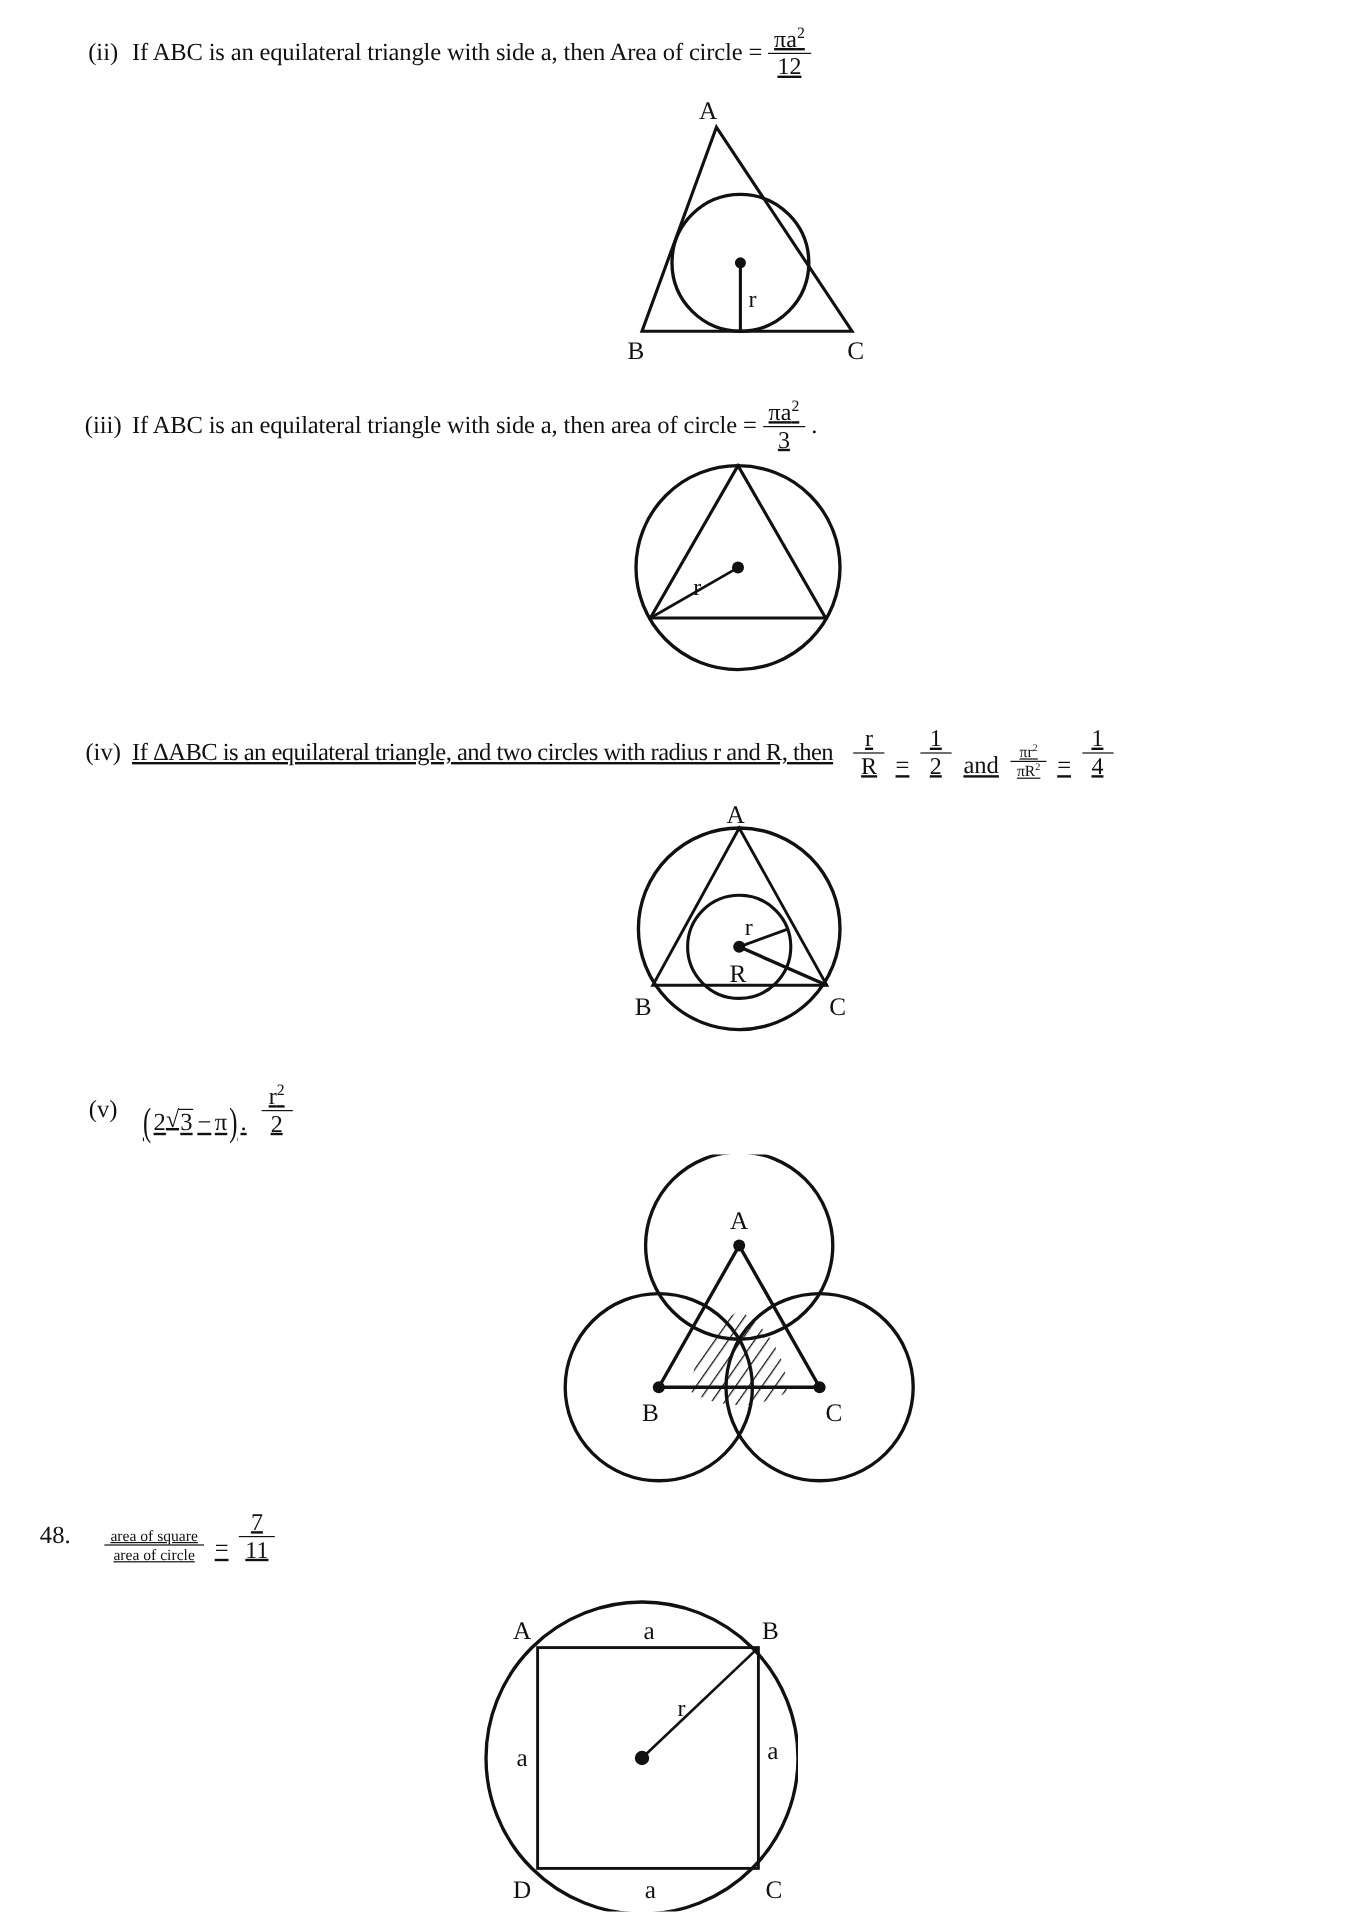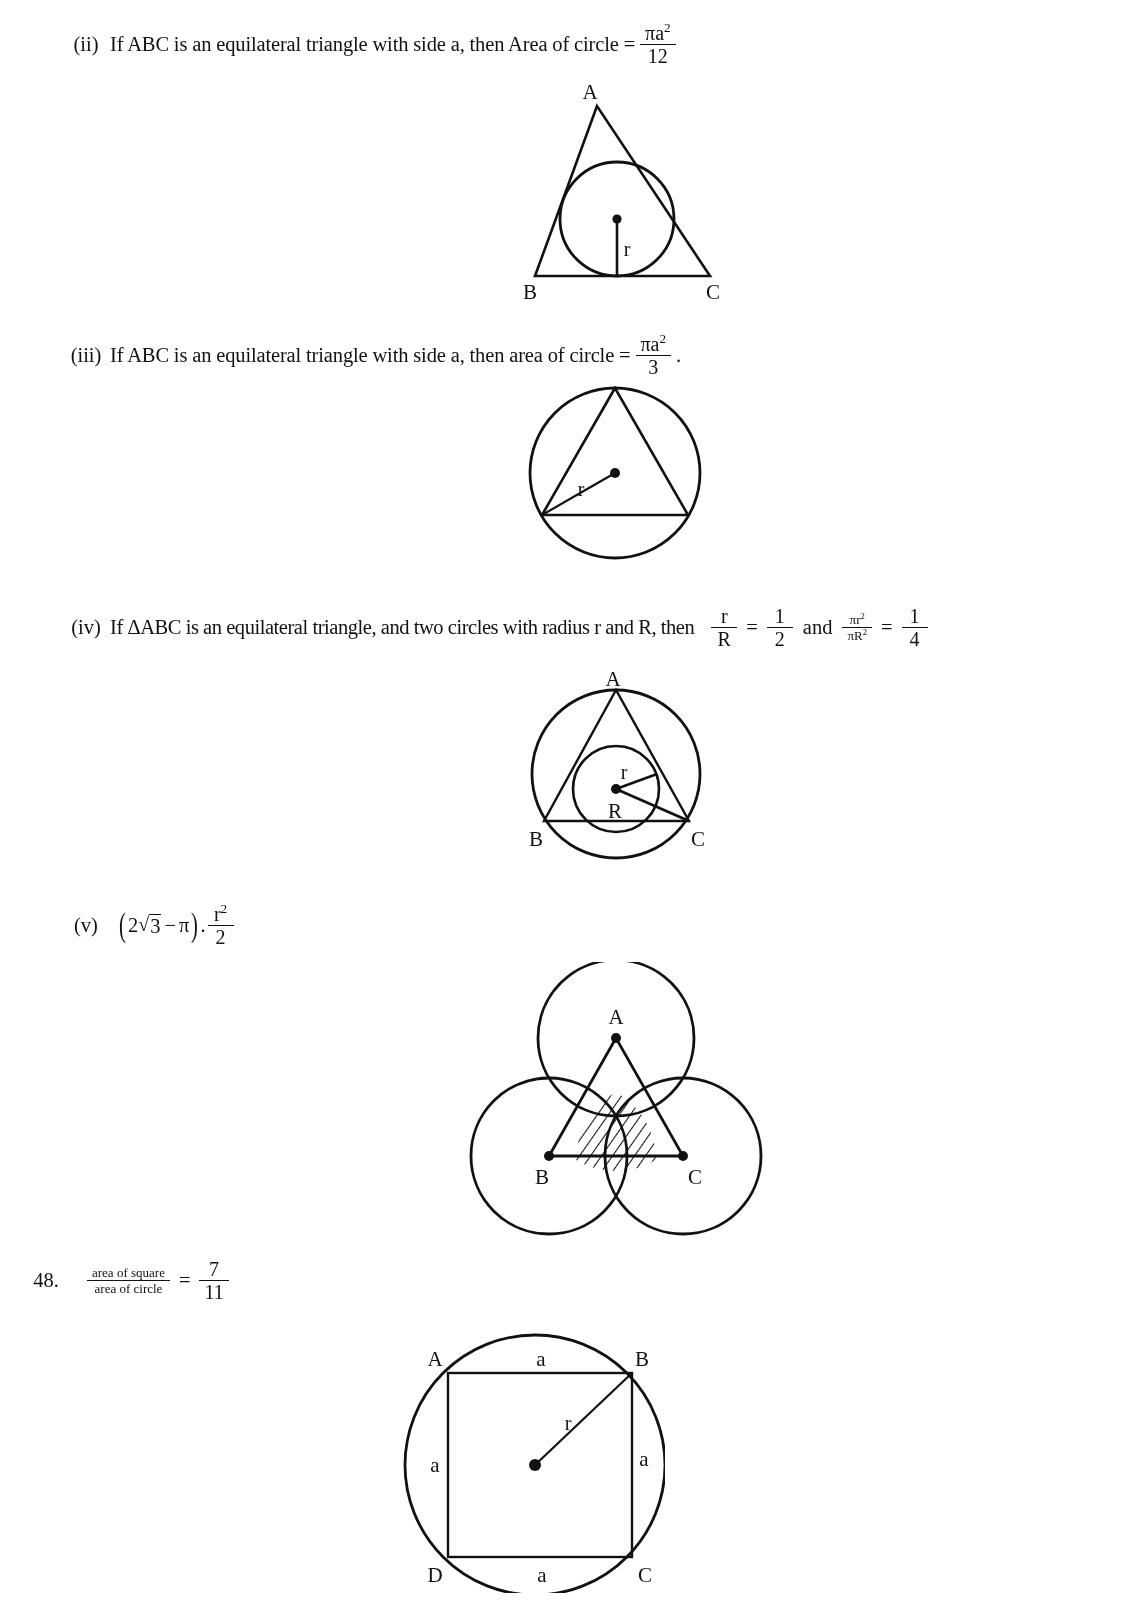--- a/index.html
+++ b/index.html
@@ -28,27 +28,28 @@
     line-height: 1.15;
     white-space: nowrap;
   }
   .marker {
     display: inline-block;
     text-align: center;
   }
   .marker-roman { width: 48px; }
   .marker-num { width: 52px; }
   .body-text { letter-spacing: -0.15px; text-align: center; }
-  .body-text.tight { letter-spacing: -0.45px; }
+  .body-text.tight { letter-spacing: -0.45px; text-decoration: underline; }
 
   
   .math {
     display: inline-flex;
-    align-items: center;
+    align-items: flex-end;
     font-family: "Liberation Serif", serif;
+    text-decoration: underline;
   }
   .frac {
     display: inline-flex;
     flex-direction: column;
     align-items: center;
     justify-content: center;
     vertical-align: middle;
     margin: 0 5px;
     line-height: 1;
   }
@@ -208,21 +209,21 @@
       <span class="paren">(</span>
       <span>2</span>
       <span class="radical">
         <span class="sign">√</span>
         <span class="under">3</span>
       </span>
       <span style="margin:0 3px;">−</span>
       <span>π</span>
       <span class="paren">)</span>
       <span>.</span>
-      <span class="frac" style="margin-left:2px;">
+      <span class="frac" style="margin-left:12px;">
         <span class="num"><span>r</span><sup class="exp">2</sup></span>
         <span class="bar"></span>
         <span class="den">2</span>
       </span>
     </span>
   </div>
 
   <div class="figure" style="left:462px; top:962px;">
     <svg width="310" height="290" viewBox="0 0 310 290">
       <defs>

